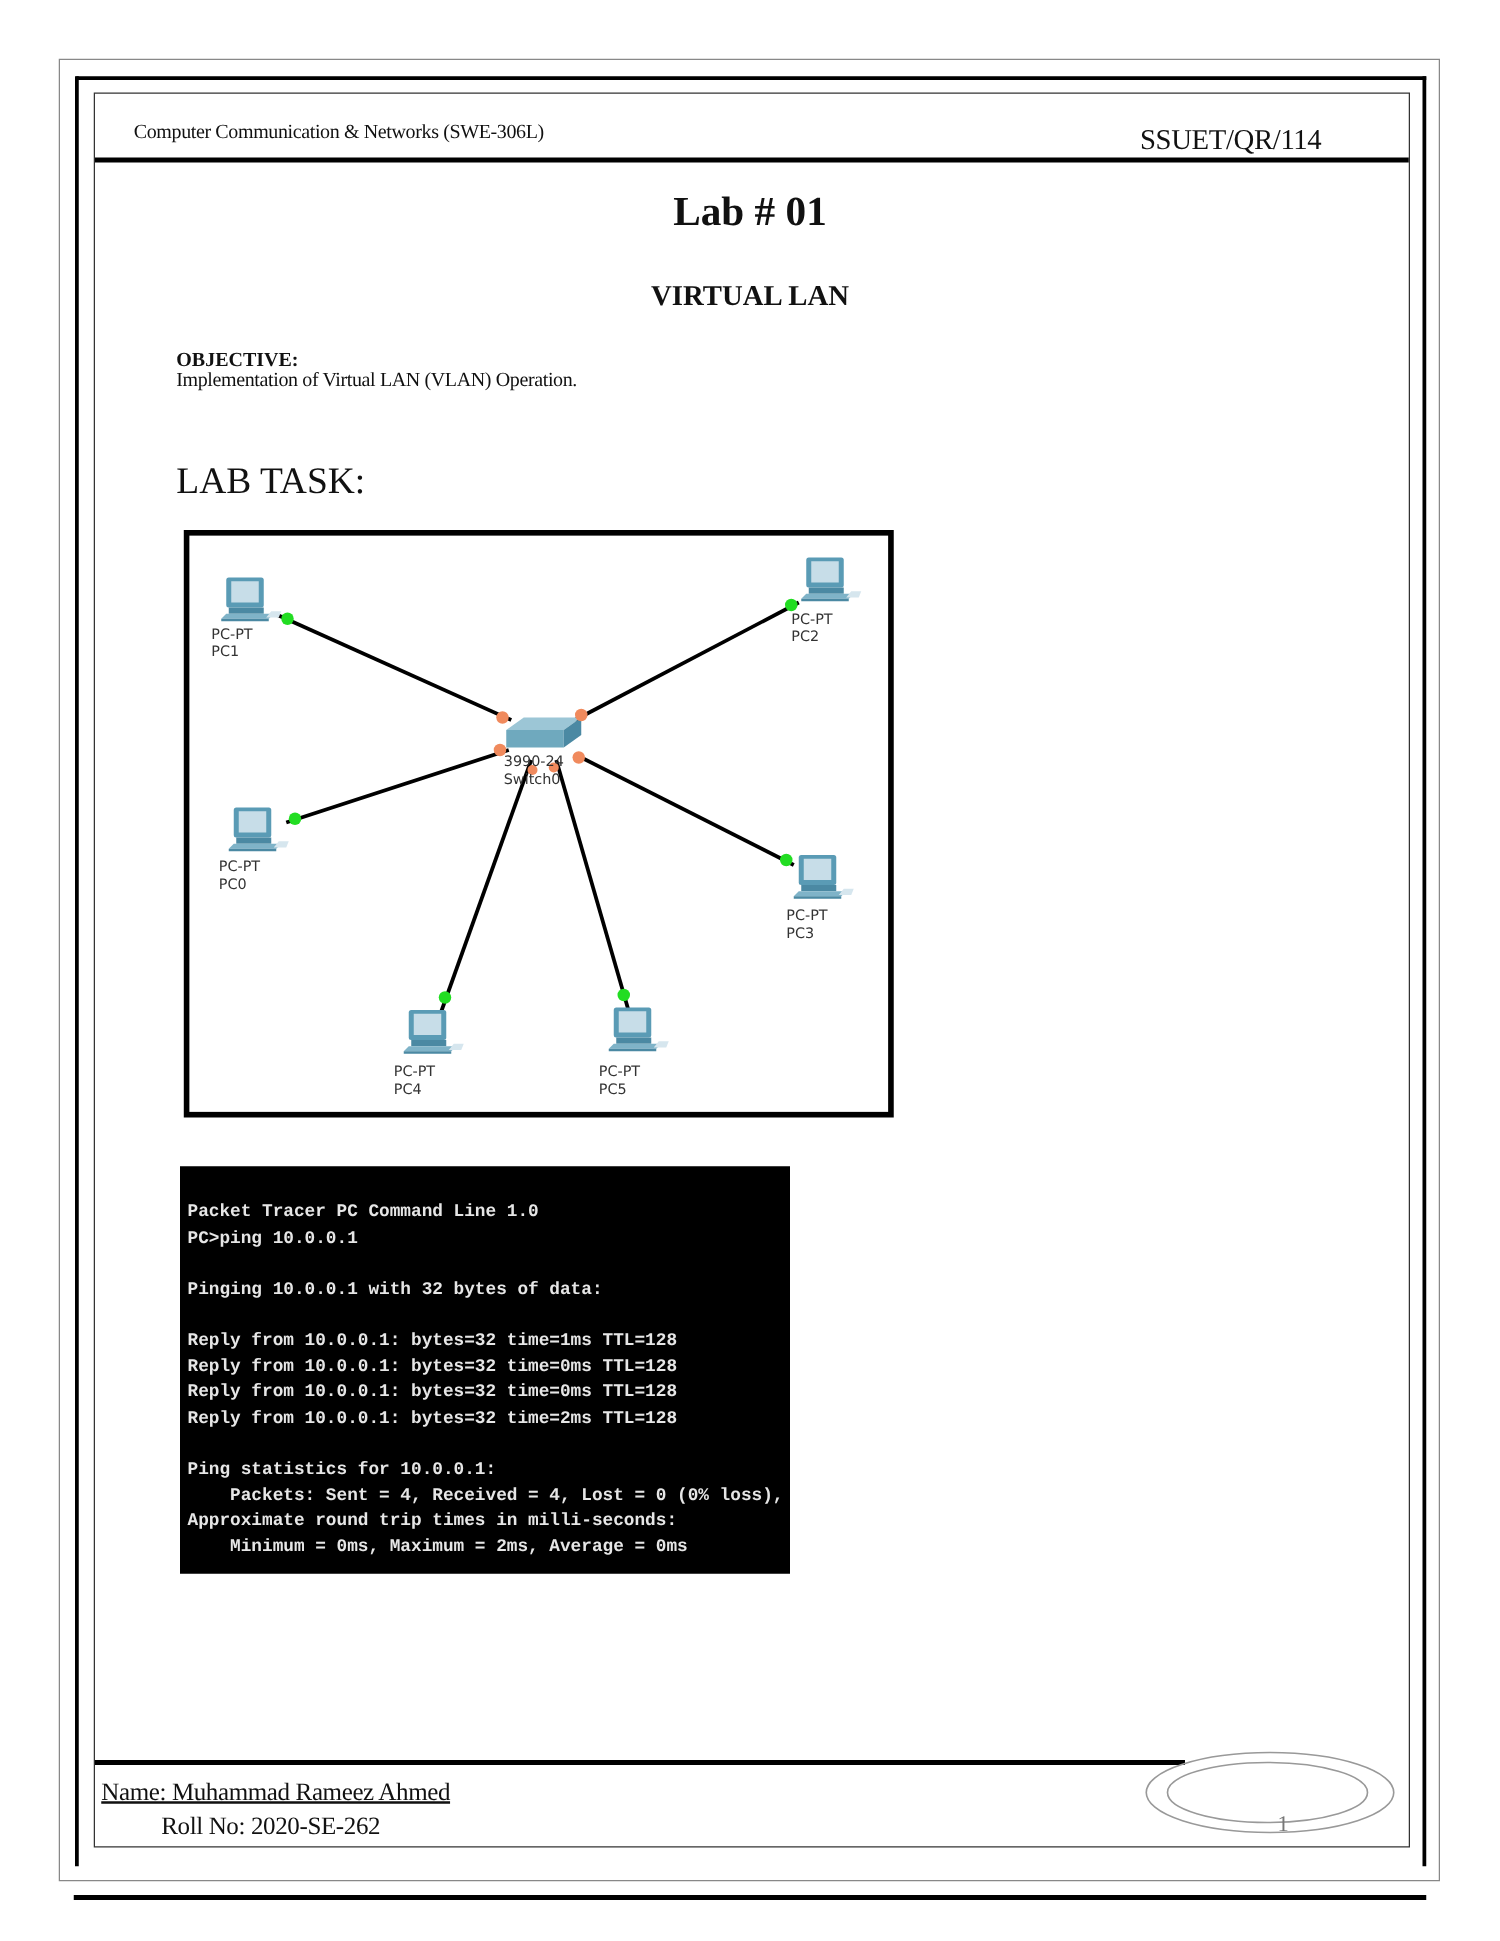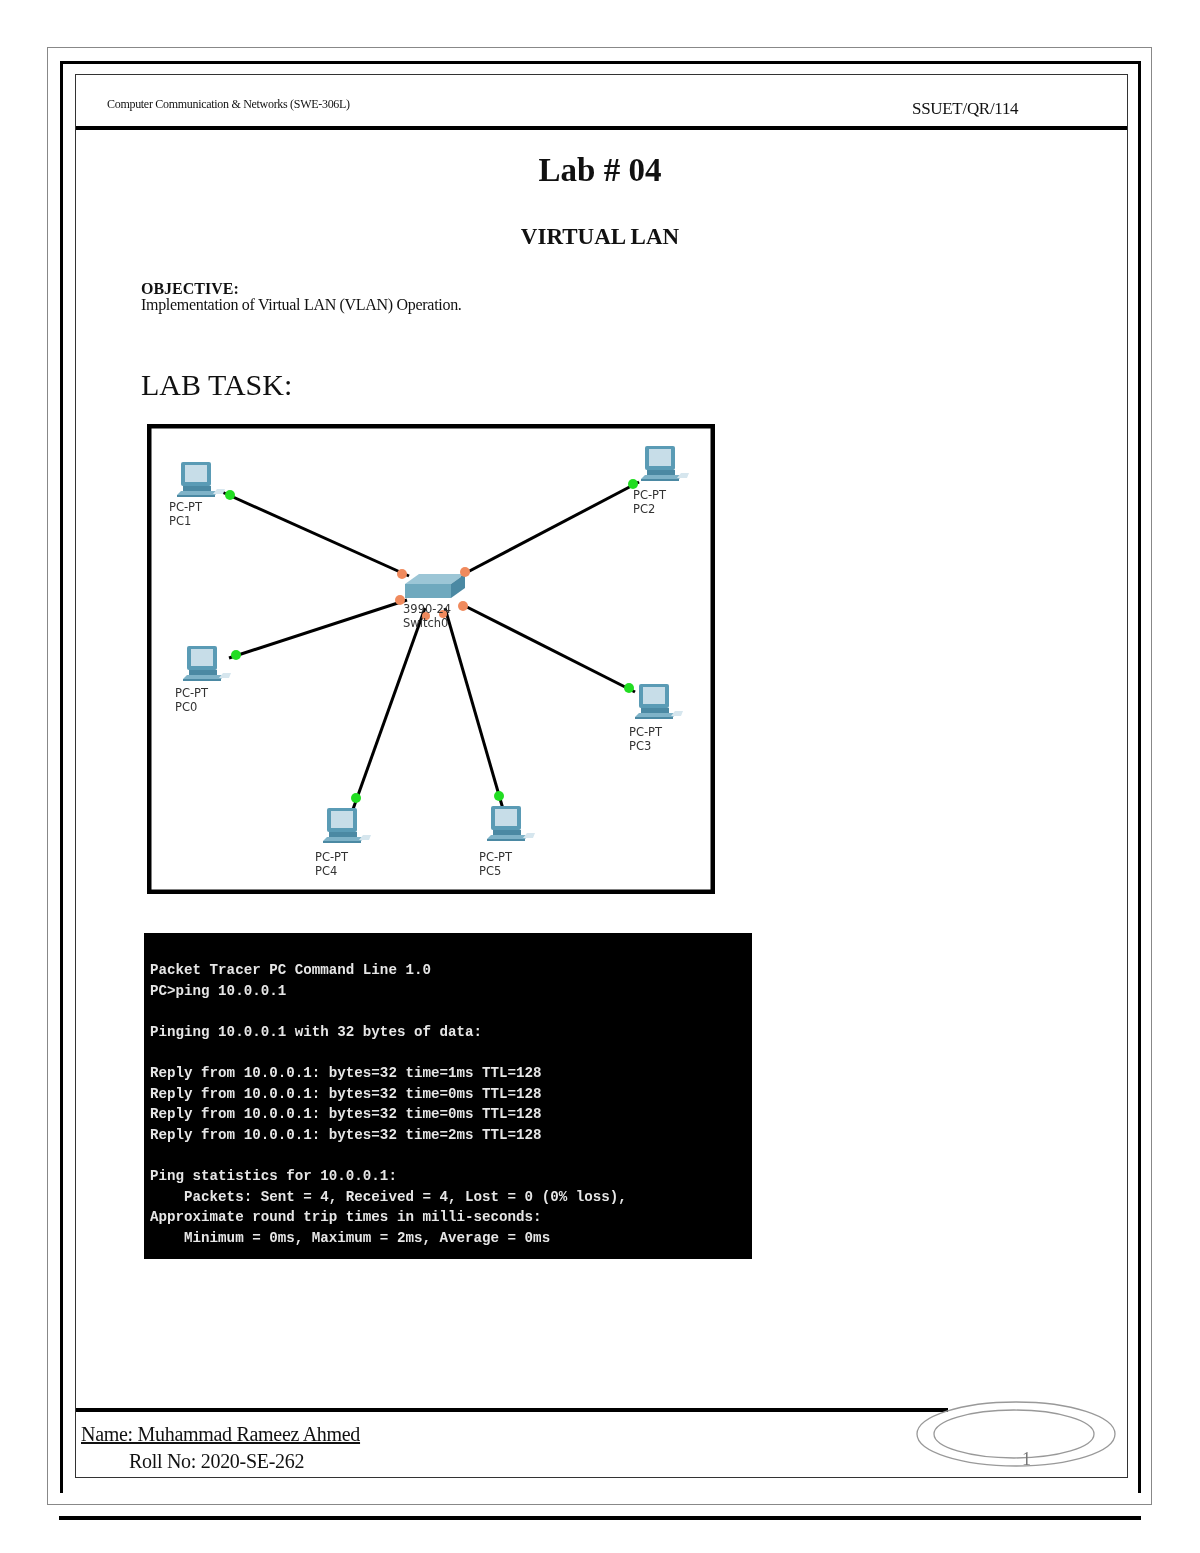--- a/index.html
+++ b/index.html
@@ -6,34 +6,34 @@
   body { width: 1200px; height: 1553px; position: relative; overflow: hidden; font-family: "Liberation Serif", "DejaVu Serif", serif; color: #111; }
   .outer-frame { position: absolute; left: 47px; top: 47px; width: 1105px; height: 1458px; border: 1.5px solid #888; box-sizing: border-box; }
   .thick-top { position: absolute; left: 61px; top: 61px; width: 1080px; height: 3px; background: #000; }
   .thick-left { position: absolute; left: 60px; top: 61px; width: 3px; height: 1432px; background: #000; }
   .thick-right { position: absolute; left: 1138px; top: 61px; width: 3px; height: 1432px; background: #000; }
   .inner-frame { position: absolute; left: 75px; top: 74px; width: 1053px; height: 1404px; border: 1.5px solid #333; box-sizing: border-box; }
   .header-rule { position: absolute; left: 76px; top: 126px; width: 1051px; height: 4px; background: #000; }
   .footer-rule { position: absolute; left: 76px; top: 1408px; width: 872px; height: 4px; background: #000; }
   .bottom-rule { position: absolute; left: 59px; top: 1516px; width: 1082px; height: 4px; background: #000; }
 
-  .hdr-left { position: absolute; left: 107px; top: 97px; font-size: 12px; letter-spacing: -0.3px; }
-  .hdr-right { position: absolute; left: 912px; top: 99px; font-size: 17px; letter-spacing: -0.3px; }
+  .hdr-left { position: absolute; left: 107px; top: 97px; font-size: 16px; letter-spacing: -0.3px; }
+  .hdr-right { position: absolute; left: 912px; top: 99px; font-size: 23px; letter-spacing: -0.3px; }
   .lab-title { position: absolute; left: 0; width: 1200px; top: 152px; text-align: center; font-weight: bold; font-size: 33px; }
   .lab-title span { margin-left: 0; }
   .subtitle { position: absolute; left: 0; width: 1200px; top: 224px; text-align: center; font-weight: bold; font-size: 23px; }
   .obj-head { position: absolute; left: 141px; top: 280px; font-weight: bold; font-size: 16px; }
   .obj-text { position: absolute; left: 141px; top: 296px; font-size: 16px; letter-spacing: -0.3px; }
   .task-head { position: absolute; left: 141px; top: 368px; font-weight: normal; font-size: 30px; }
 
   .topology { position: absolute; left: 147px; top: 424px; width: 568px; height: 470px; }
   .topology svg { position: absolute; left: 0; top: 0; }
   .dev-label { position: absolute; font-family: "DejaVu Sans", "Liberation Sans", sans-serif; font-size: 11.5px; color: #333; text-align: left; line-height: 14px; width: 60px; }
 
-  .terminal { position: absolute; left: 144px; top: 933px; width: 608px; height: 326px; background: #000; box-sizing: border-box; padding: 27px 0 0 6px; }
+  .terminal { position: absolute; left: 144px; top: 933px; width: 488px; height: 326px; background: #000; box-sizing: border-box; padding: 27px 0 0 6px; }
   .terminal pre { margin: 0; font-family: "Liberation Mono", "DejaVu Sans Mono", monospace; font-size: 14.2px; line-height: 20.6px; color: #e6e6e6; font-weight: bold; white-space: pre; }
 
   .name-line { position: absolute; left: 81px; top: 1423px; font-size: 20px; letter-spacing: -0.3px; text-decoration: underline; }
   .roll-line { position: absolute; left: 81px; top: 1450px; font-size: 20px; letter-spacing: -0.3px; margin-left: 48px; }
   .page-seal { position: absolute; left: 913px; top: 1400px; }
   .page-num { position: absolute; left: 1022px; top: 1449px; font-size: 18px; color: #777; }
 </style>
 </head>
 <body>
 
@@ -42,21 +42,21 @@
 <div class="thick-left"></div>
 <div class="thick-right"></div>
 <div class="inner-frame"></div>
 <div class="header-rule"></div>
 <div class="footer-rule"></div>
 <div class="bottom-rule"></div>
 
 <div class="hdr-left">Computer Communication &amp; Networks (SWE-306L)</div>
 <div class="hdr-right">SSUET/QR/114</div>
 
-<div class="lab-title"><span>Lab # 04</span></div>
+<div class="lab-title"><span>Lab # 01</span></div>
 <div class="subtitle">VIRTUAL LAN</div>
 
 <div class="obj-head">OBJECTIVE:</div>
 <div class="obj-text">Implementation of Virtual LAN (VLAN) Operation.</div>
 <div class="task-head">LAB TASK:</div>
 
 <div class="topology">
   <svg width="568" height="470" viewBox="0 0 568 470">
     <defs>
       <g id="pc">

